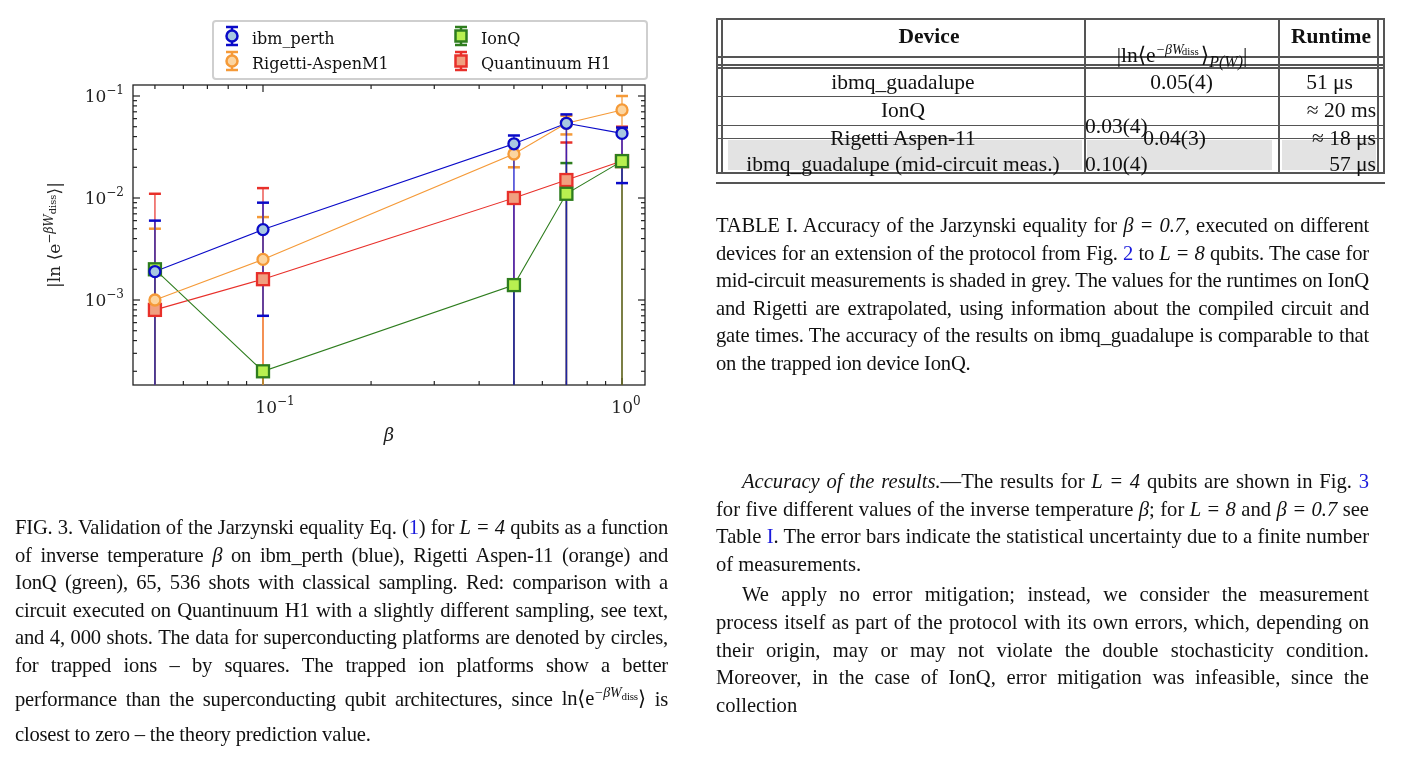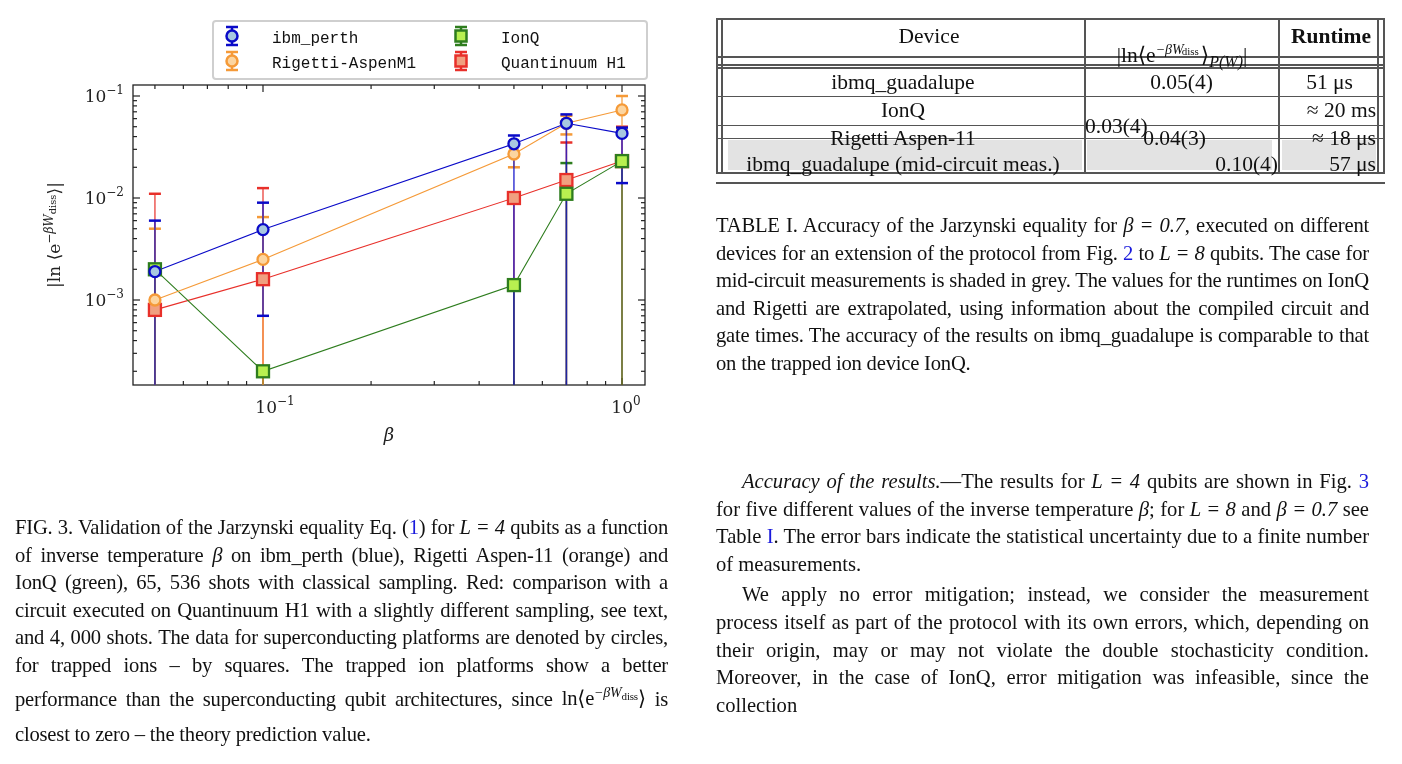--- a/index.html
+++ b/index.html
@@ -14,21 +14,21 @@
   .body-text p { margin:0; text-indent:26px; text-align:justify; }
   .link { color:#1a1adc; }
   .it { font-style:italic; }
   .tbl-wrap { position:absolute; left:716px; top:18px; width:669px; height:170px; }
   .tline { position:absolute; background:#555; }
   .cell { position:absolute; font-size:21.5px; line-height:28px; white-space:nowrap; }
   .shade { position:absolute; background:#e3e3e3; }
   .legend { position:absolute; left:212px; top:20px; width:432px; height:56px;
             border:2px solid #cfcfcf; border-radius:4px; background:#fff;
             font-family:"DejaVu Serif", serif; font-size:16px; }
-  .leg-item { position:absolute; display:flex; align-items:center; gap:30px;font-family:Liberation Mono, monospace; }
+  .leg-item { position:absolute; display:flex; align-items:center; gap:10px; }
   .leg-item svg { position:static; }
 </style>
 </head>
 <body>
 
 <div class="fig">
   <svg id="plot" width="700" height="460">
       <rect x="133" y="85" width="512" height="300" fill="none" stroke="#222" stroke-width="1.3"></rect>
       <line x1="154.9302315566307" y1="385" x2="154.9302315566307" y2="381" stroke="#222" stroke-width="1.2"></line>
       <line x1="154.9302315566307" y1="85" x2="154.9302315566307" y2="89" stroke="#222" stroke-width="1.2"></line>
@@ -256,38 +256,38 @@
   <div class="tline" style="left:0;top:154px;width:669px;height:1.5px;"></div>
   <div class="tline" style="left:0;top:164px;width:669px;height:2px;"></div>
 
   <div class="tline" style="left:0;top:0;width:1.5px;height:155px;"></div>
   <div class="tline" style="left:5px;top:0;width:1.5px;height:155px;"></div>
   <div class="tline" style="left:368px;top:0;width:1.5px;height:155px;"></div>
   <div class="tline" style="left:562px;top:0;width:1.5px;height:155px;"></div>
   <div class="tline" style="left:661px;top:0;width:1.5px;height:155px;"></div>
   <div class="tline" style="left:667px;top:0;width:1.5px;height:155px;"></div>
 
-  <div class="cell" style="left:6px;top:4px;width:414px;text-align:center;font-weight:normal;">Device</div>
+  <div class="cell" style="left:6px;top:4px;width:414px;text-align:center;font-weight:bold;">Device</div>
   <div class="cell" style="left:372px;top:18px;width:188px;text-align:center;">|ln⟨e<sup style="font-size:14px;font-style:italic;">−βW</sup><sub style="font-size:11px;position:relative;left:-2px;top:-12px;">diss</sub>⟩<sub style="font-style:italic;font-size:16px;">P(W)</sub>|</div>
   <div class="cell" style="left:563px;top:4px;width:94px;text-align:right;font-weight:bold;padding-right:2px;box-sizing:border-box;">Runtime</div>
 
   <div class="cell" style="left:6px;top:50px;width:362px;text-align:center;">ibmq_guadalupe</div>
   <div class="cell" style="left:369px;top:50px;width:193px;text-align:center;">0.05(4)</div>
   <div class="cell" style="left:563px;top:50px;width:74px;text-align:right;">51 μs</div>
 
   <div class="cell" style="left:6px;top:78px;width:362px;text-align:center;">IonQ</div>
   <div class="cell" style="left:369px;top:94px;width:186px;text-align:left;">0.03(4)</div>
   <div class="cell" style="left:563px;top:78px;width:97px;text-align:right;">≈ 20 ms</div>
 
   <div class="cell" style="left:6px;top:106px;width:362px;text-align:center;">Rigetti Aspen-11</div>
   <div class="cell" style="left:369px;top:106px;width:179px;text-align:center;">0.04(3)</div>
   <div class="cell" style="left:563px;top:106px;width:97px;text-align:right;">≈ 18 μs</div>
 
   <div class="cell" style="left:6px;top:132px;width:362px;text-align:center;">ibmq_guadalupe (mid-circuit meas.)</div>
-  <div class="cell" style="left:369px;top:132px;width:193px;text-align:right;">0.10(4)</div>
+  <div class="cell" style="left:369px;top:132px;width:193px;text-align:left;">0.10(4)</div>
   <div class="cell" style="left:563px;top:132px;width:97px;text-align:right;">57 μs</div>
 </div>
 
 <div class="txt caption-tab" style="letter-spacing:-0.2px;"><span>TABLE I.</span><span> Accuracy of the Jarzynski equality for </span><span class="it">β = 0.7</span><span>, executed on different devices for an extension of the protocol from Fig. </span><span class="link">2</span><span> to </span><span class="it">L = 8</span><span> qubits. The case for mid-circuit measurements is shaded in grey. The values for the runtimes on IonQ and Rigetti are extrapolated, using information about the compiled circuit and gate times. The accuracy of the results on ibmq_guadalupe is comparable to that on the trapped ion device IonQ.</span></div>
 
 <div class="txt caption-fig" style="letter-spacing:-0.2px;"><span>FIG. 3.</span><span> Validation of the Jarzynski equality Eq. (</span><span class="link">1</span><span>) for </span><span class="it">L = 4</span><span> qubits as a function of inverse temperature </span><span class="it">β</span><span> on ibm_perth (blue), Rigetti Aspen-11 (orange) and IonQ (green), 65, 536 shots with classical sampling.  Red: comparison with a circuit executed on Quantinuum H1 with a slightly different sampling, see text, and 4, 000 shots. The data for superconducting platforms are denoted by circles, for trapped ions – by squares.  The trapped ion platforms show a better performance than the superconducting qubit architectures, since </span><span><span>ln⟨e</span><sup style="font-size:14px;font-style:italic;">−βW</sup><sub style="font-size:11px;position:relative;top:-11px;">diss</sub><span>⟩</span></span><span> is closest to zero – the theory prediction value.</span></div>
 
 <div class="txt body-text">
   <p style="text-align-last:left;"><span class="it">Accuracy of the results.</span><span>—The results for </span><span class="it">L = 4</span><span> qubits are shown in Fig. </span><span class="link">3</span><span> for five different values of the inverse temperature </span><span class="it">β</span><span>; for </span><span class="it">L = 8</span><span> and </span><span class="it">β = 0.7</span><span> see Table </span><span class="link">I</span><span>. The error bars indicate the statistical uncertainty due to a finite number of measurements.</span></p>
   <p style="margin-top:3px;">We apply no error mitigation; instead, we consider the measurement process itself as part of the protocol with its own errors, which, depending on their origin, may or may not violate the double stochasticity condition.  Moreover, in the case of IonQ, error mitigation was infeasible, since the collection</p>

